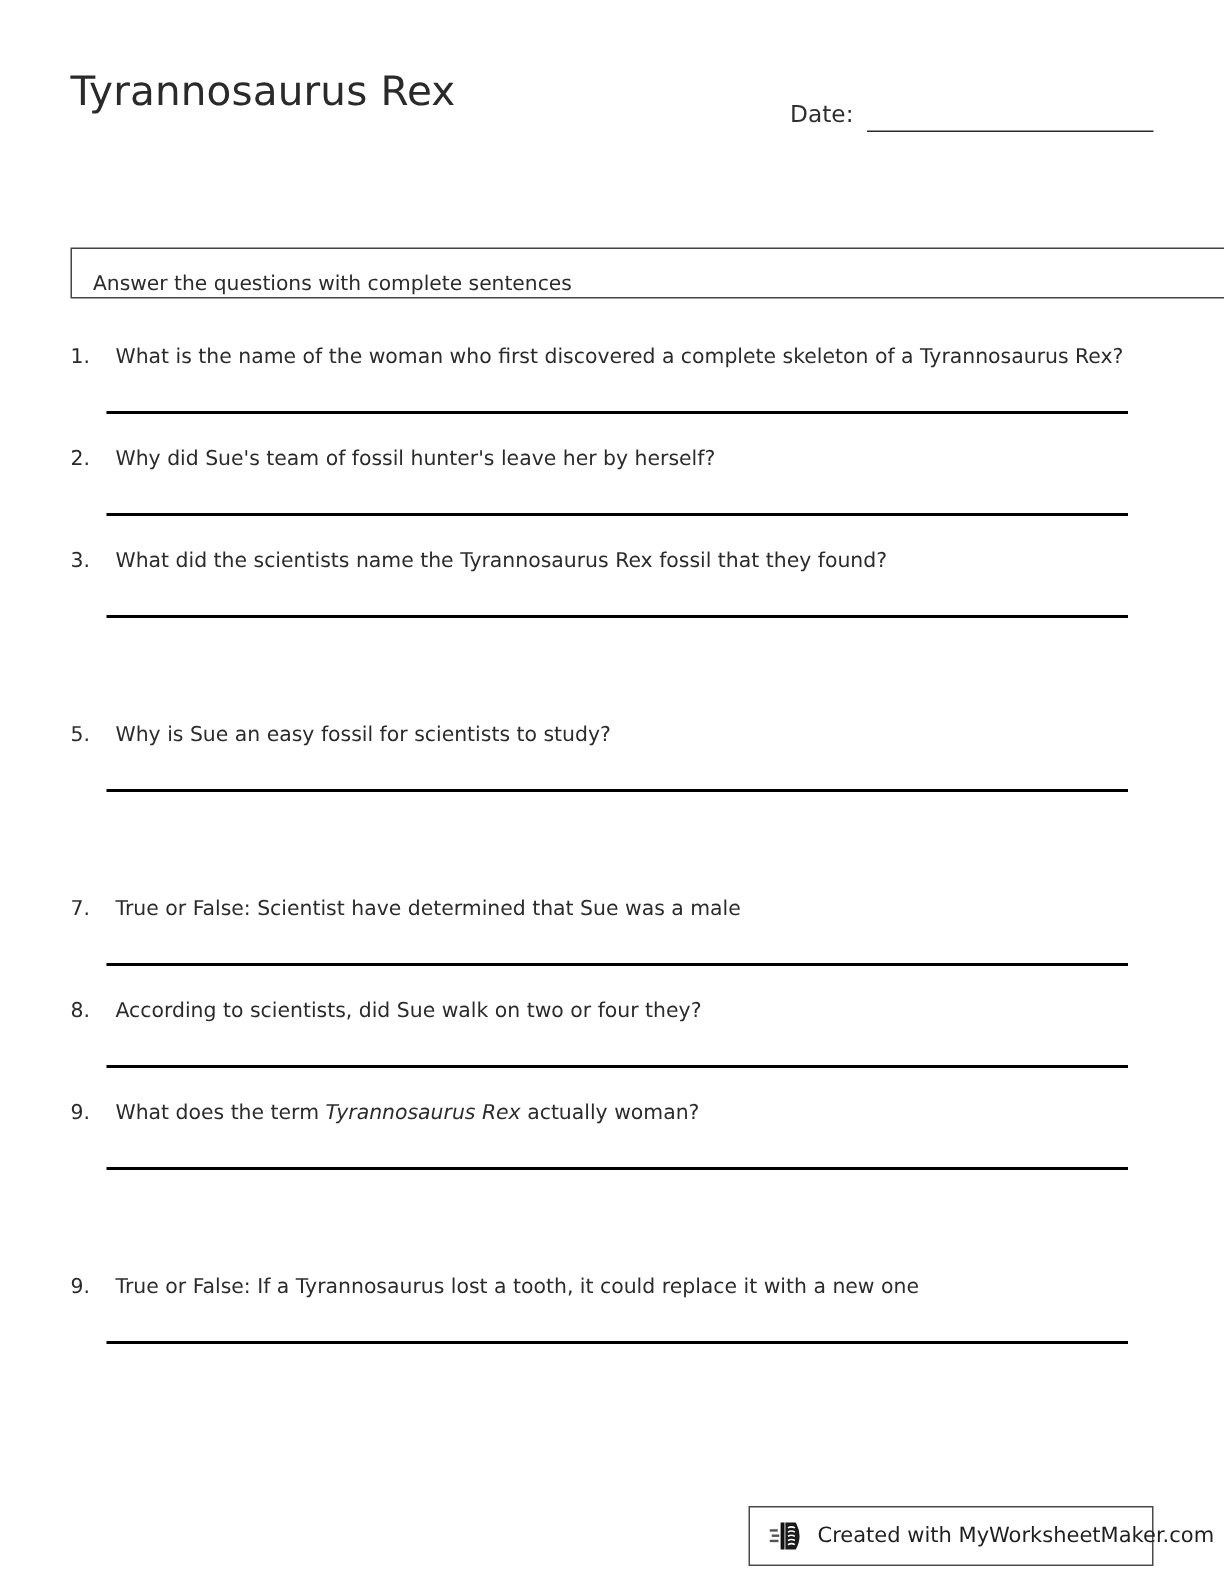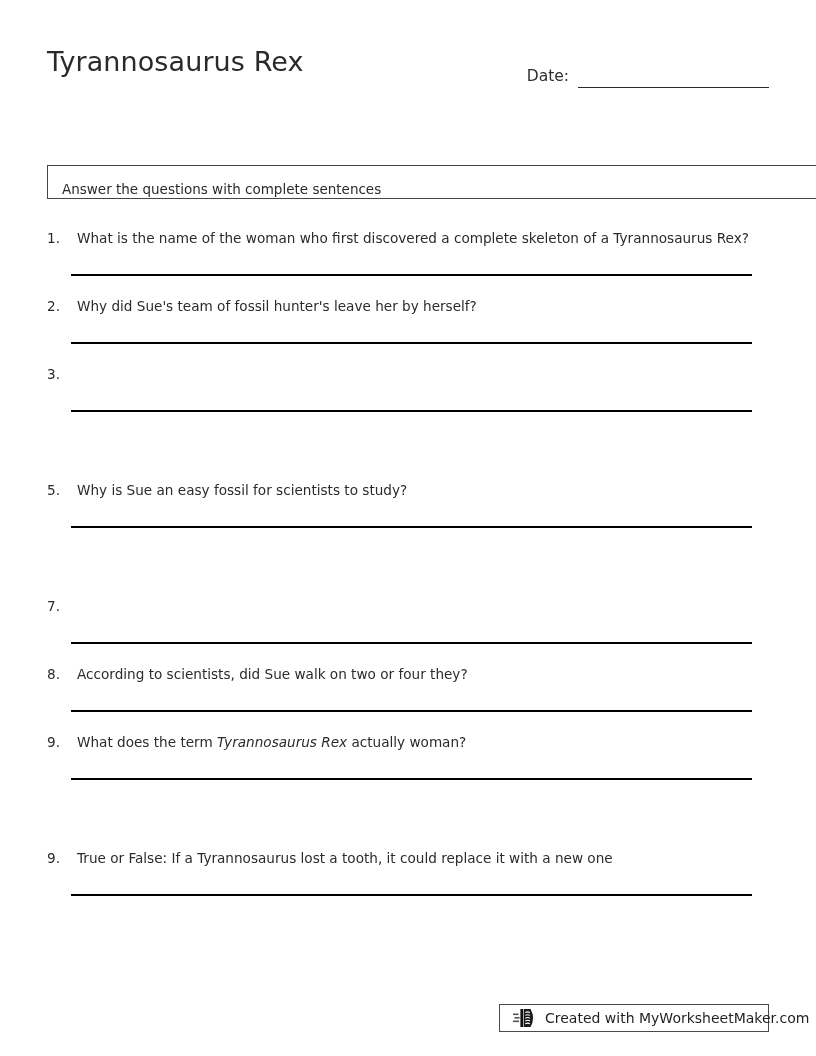--- a/index.html
+++ b/index.html
@@ -121,21 +121,21 @@
     border-bottom: 2.4px solid #000000;
     height: 0;
   }
 
   
   .footer-badge {
     position: absolute;
     left: 499px;
     top: 1004px;
     width: 270px;
-    height: 28px;
+    height: 40px;
     border: 1px solid #4a4a4a;
     box-sizing: border-box;
     background: #ffffff;
     display: flex;
     align-items: center;
     padding-left: 13px;
   }
   .badge-icon {
     width: 24px;
     height: 22px;
@@ -181,33 +181,35 @@
       <div class="question-block" style="margin-bottom: 20px;">
         <div class="q-row">
           <span class="q-num">2.</span>
           <span class="q-text">Why did Sue's team of fossil hunter's leave her by herself?</span>
         </div>
         <div class="answer-line" style="margin-top: 26px;"></div>
       </div>
       <div class="question-block" style="margin-bottom: 68px;">
         <div class="q-row">
           <span class="q-num">3.</span>
+          <span class="q-text">What did the scientists name the Tyrannosaurus Rex fossil that they found?</span>
         </div>
         <div class="answer-line" style="margin-top: 26px;"></div>
       </div>
       <div class="question-block" style="margin-bottom: 68px;">
         <div class="q-row">
           <span class="q-num">5.</span>
           <span class="q-text">Why is Sue an easy fossil for scientists to study?</span>
         </div>
         <div class="answer-line" style="margin-top: 26px;"></div>
       </div>
       <div class="question-block" style="margin-bottom: 20px;">
         <div class="q-row">
           <span class="q-num">7.</span>
+          <span class="q-text">True or False: Scientist have determined that Sue was a male</span>
         </div>
         <div class="answer-line" style="margin-top: 26px;"></div>
       </div>
       <div class="question-block" style="margin-bottom: 20px;">
         <div class="q-row">
           <span class="q-num">8.</span>
           <span class="q-text">According to scientists, did Sue walk on two or four they?</span>
         </div>
         <div class="answer-line" style="margin-top: 26px;"></div>
       </div>

